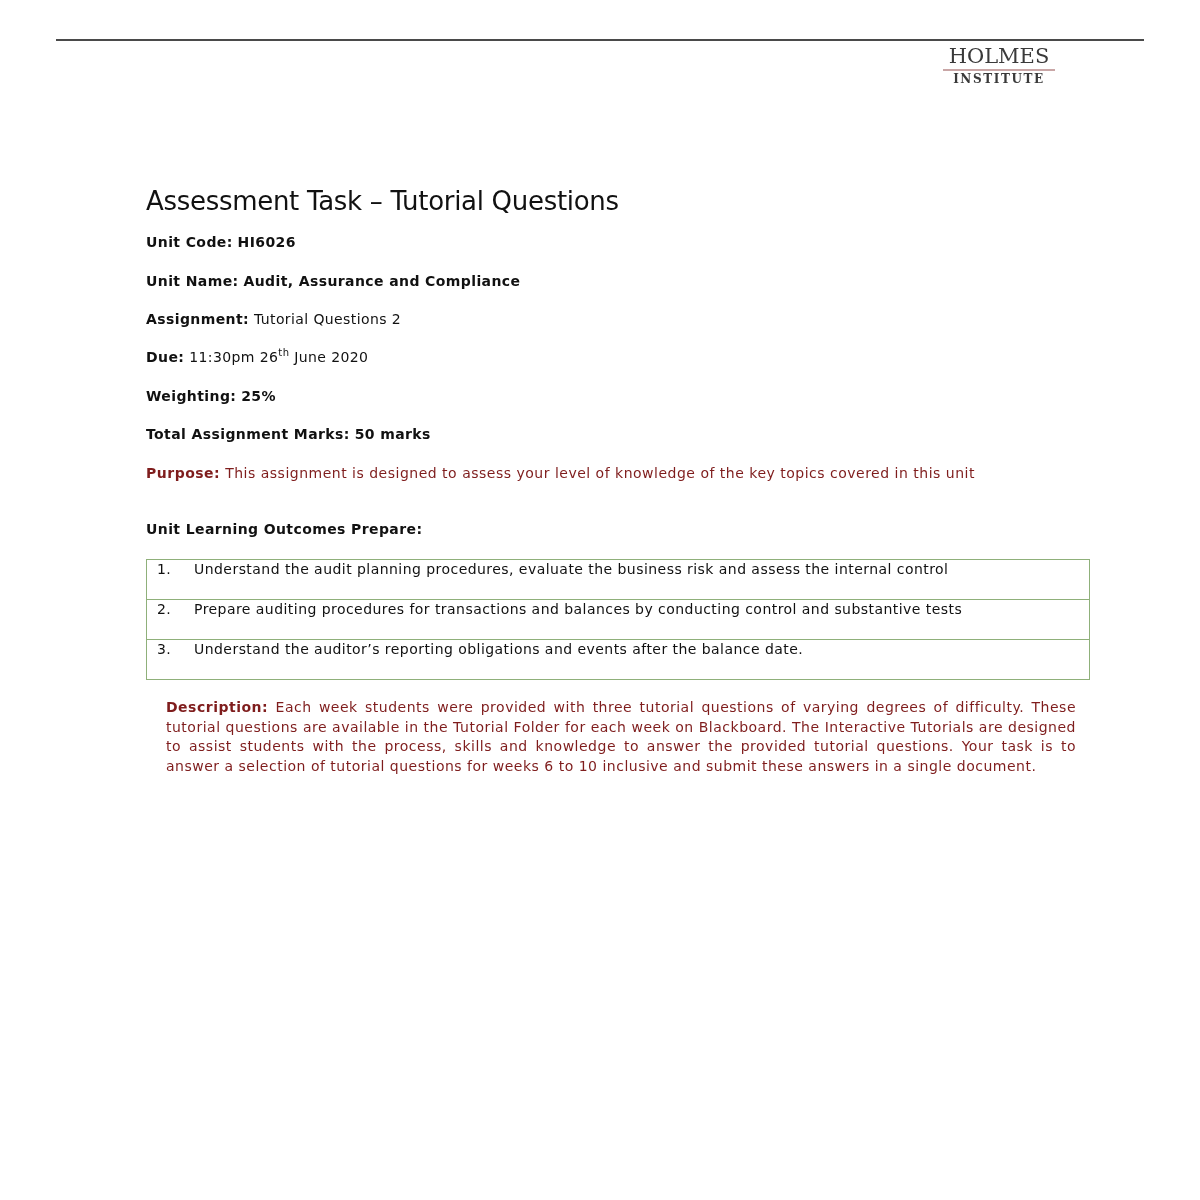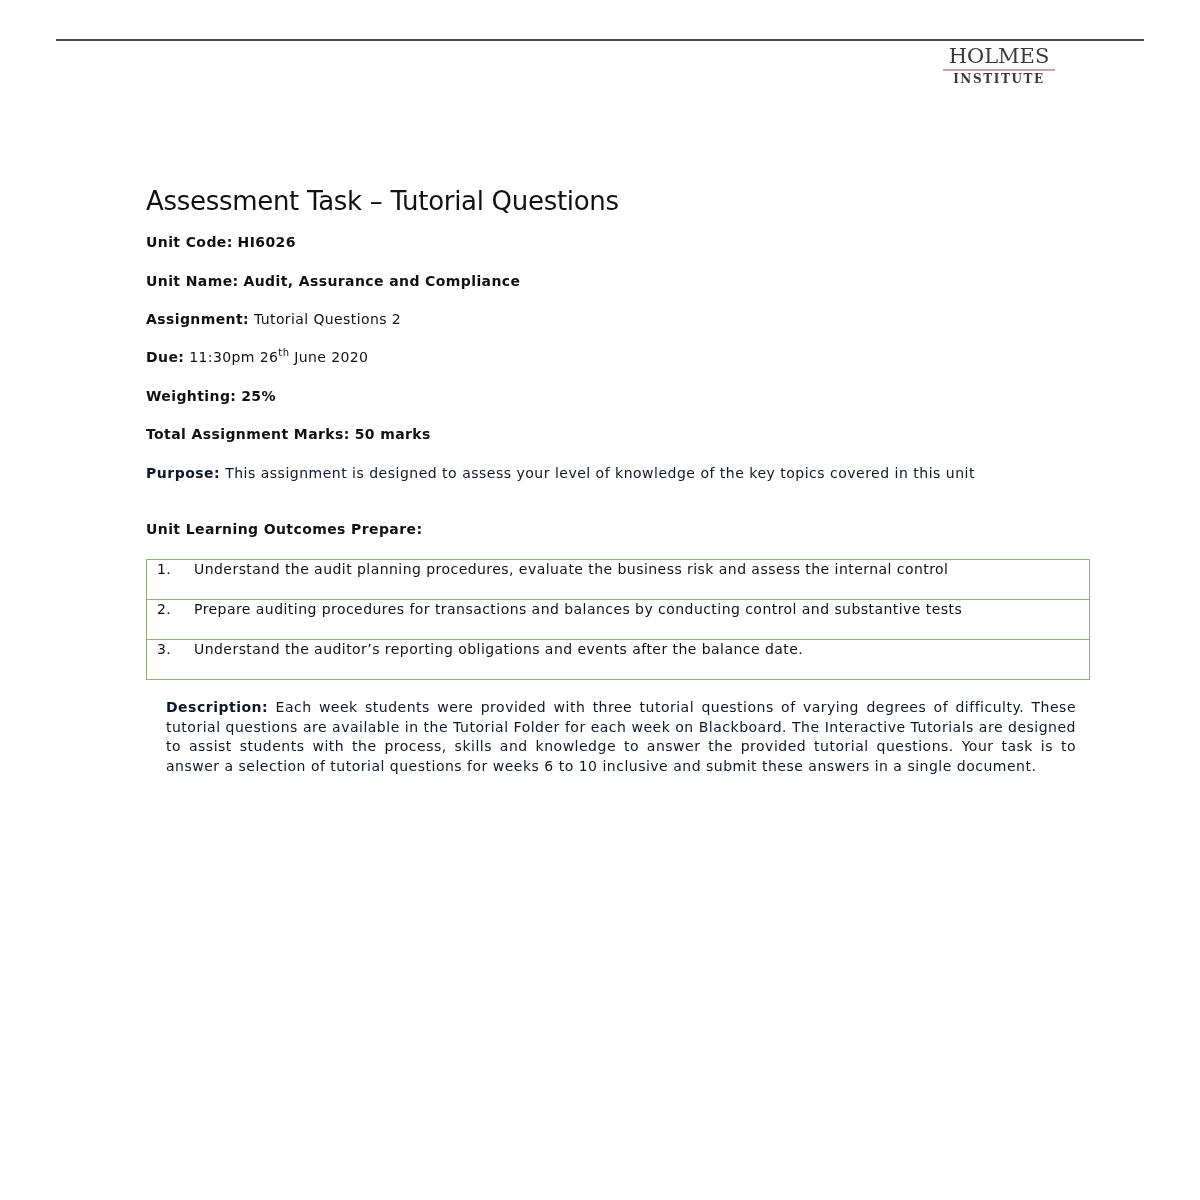--- a/index.html
+++ b/index.html
@@ -89,21 +89,21 @@
     .field sup { font-size: 10px; vertical-align: super; line-height: 0; }
 
     .para {
       position: absolute;
       left: 0;
       width: 910px;
       font-size: 14px;
       line-height: 19.5px;
       letter-spacing: 0.5px;
       text-align: justify;
-      color: #0f172a;
+      color: #7f1d1d;
     }
     .para b { font-weight: bold; }
 
     .outcomes {
       position: absolute;
       left: 0;
       top: 559px;
       width: 942px;
       border: 1.5px solid #8fb07a;
       border-collapse: collapse;

